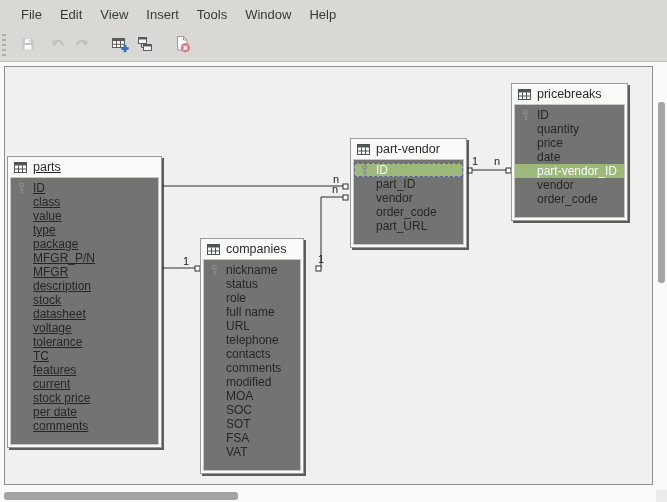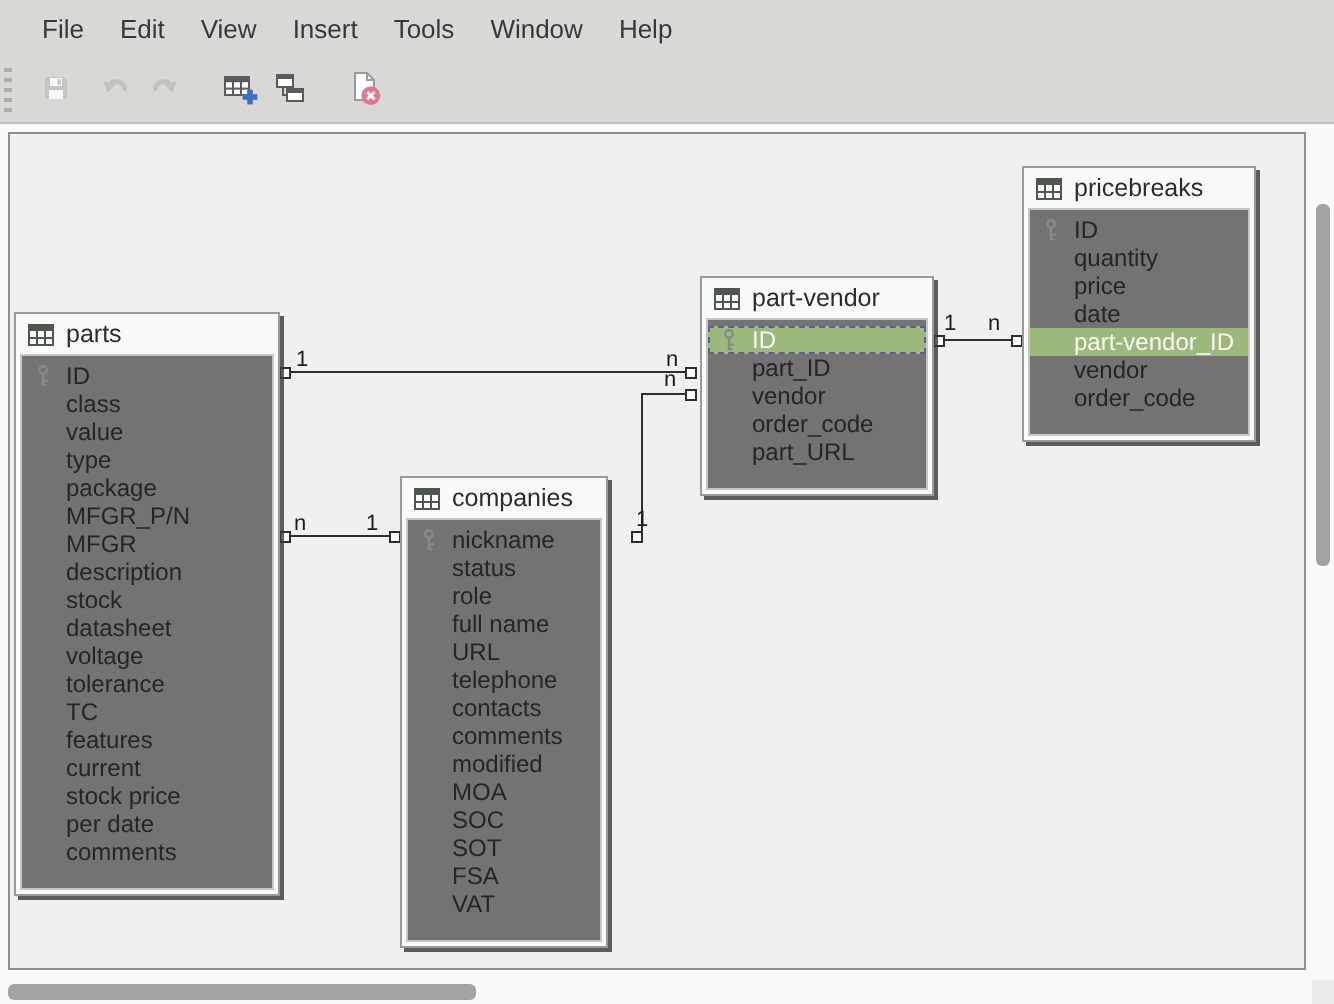--- a/index.html
+++ b/index.html
@@ -162,21 +162,21 @@
       </g>
       <g>
         <polyline points="467,108 511,108" fill="none" stroke="#2e2e2c" stroke-width="1"></polyline>
         <rect x="467" y="106" width="5" height="5" fill="#fff" stroke="#2e2e2c"></rect>
         <rect x="506" y="106" width="5" height="5" fill="#fff" stroke="#2e2e2c"></rect>
         <text x="472" y="103">1</text>
         <text x="494" y="103">n</text>
       </g>
     </svg>
   <div id="entities">
-      <div class="entity" style="left: 7px; top: 94px; width: 133px;">
+      <div class="entity" style="left: 7px; top: 94px; width: 155px; text-decoration: underline;">
         <div class="e-header">
           <span style="display: flex;">
             <svg width="13" height="11" viewBox="0 0 13 11">
               <rect x="0.5" y="0.5" width="12" height="10" fill="#fff" stroke="#4d564f"></rect>
               <rect x="0.5" y="0.5" width="12" height="3" fill="#4d564f"></rect>
               <line x1="4.5" y1="3.5" x2="4.5" y2="10.5" stroke="#4d564f"></line>
               <line x1="8.5" y1="3.5" x2="8.5" y2="10.5" stroke="#4d564f"></line>
               <line x1="0.5" y1="7" x2="12.5" y2="7" stroke="#4d564f"></line>
             </svg>
           </span>

